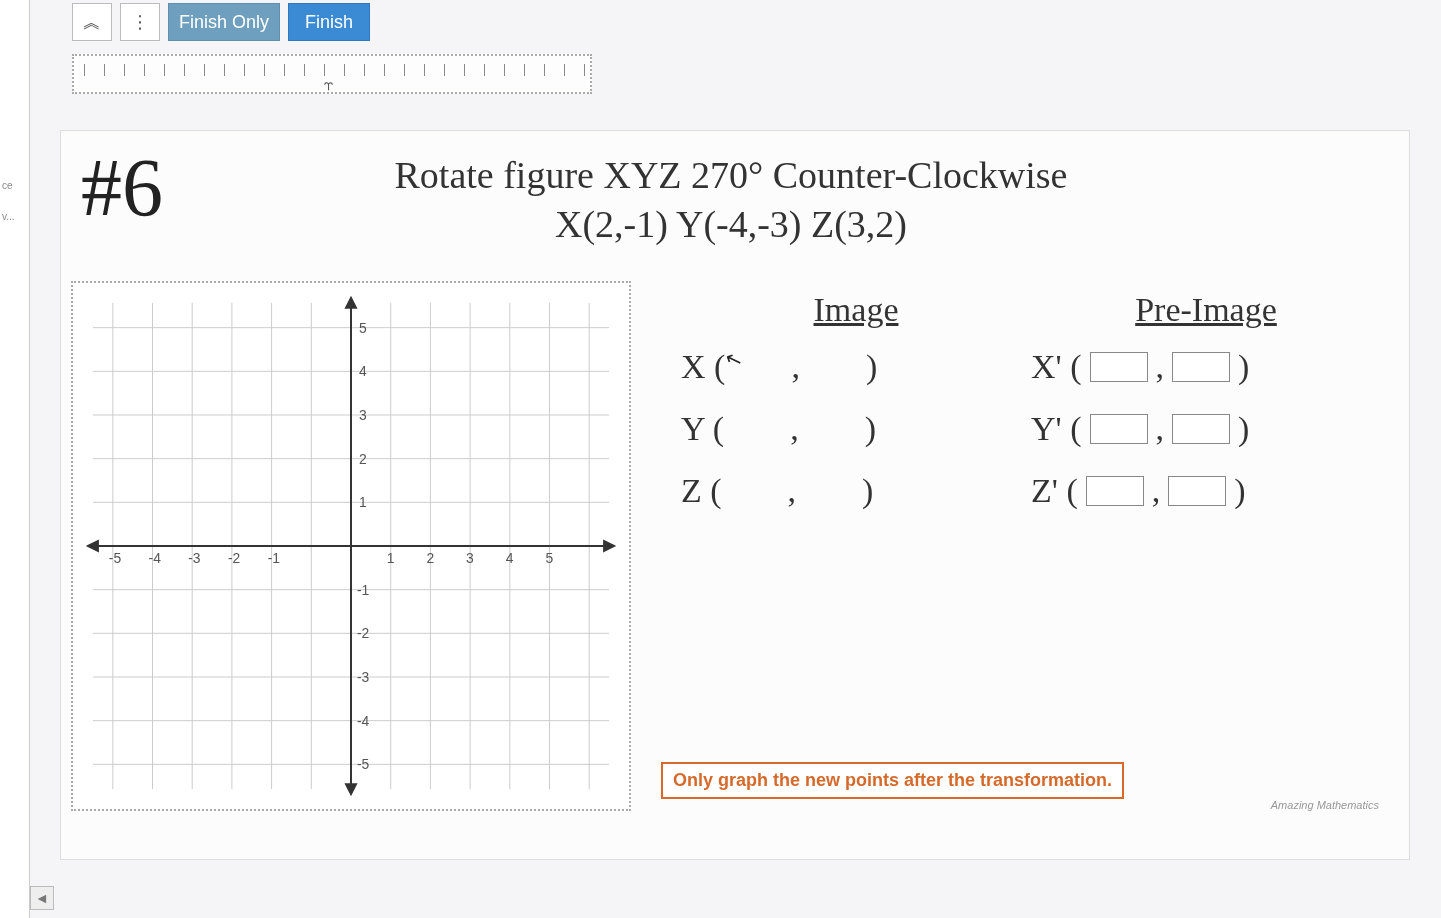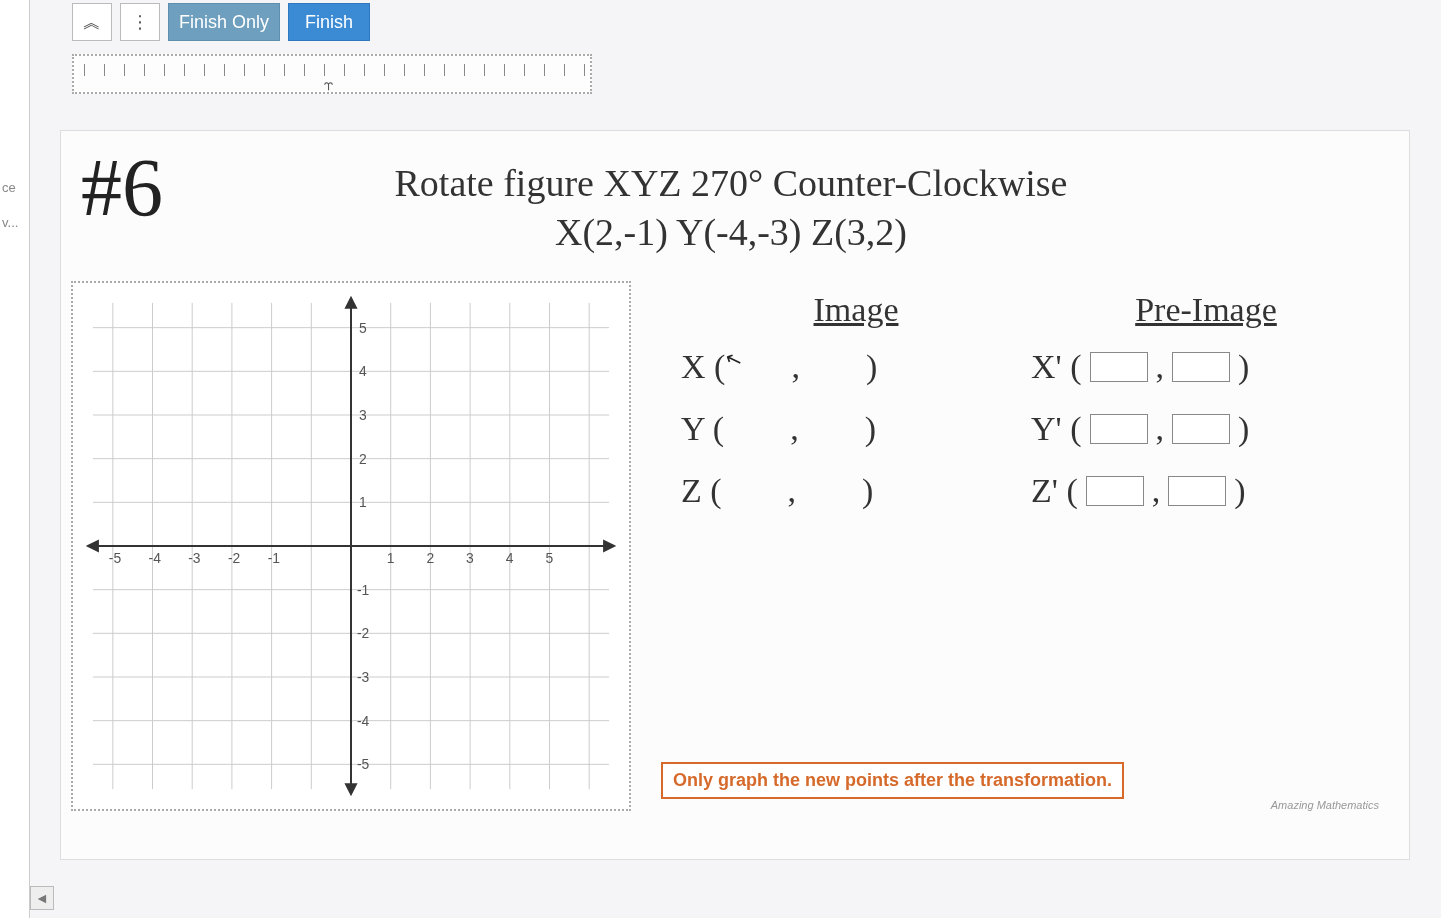--- a/index.html
+++ b/index.html
@@ -13,21 +13,21 @@
   }
   .left-edge {
     position: absolute;
     left: 0;
     top: 0;
     width: 30px;
     height: 100%;
     background: #fff;
     border-right: 1px solid #ccc;
     color: #888;
-    font-size: 13px;
+    font-size: 10px;
     padding-top: 180px;
   }
   .left-edge div { margin-bottom: 20px; padding-left: 2px; }
   .toolbar {
     position: absolute;
     top: 0;
     left: 72px;
     display: flex;
     gap: 8px;
     align-items: center;
@@ -109,21 +109,20 @@
   .prompt {
     position: absolute;
     top: 20px;
     left: 270px;
     width: 800px;
     font-family: "Comic Sans MS", cursive;
     font-size: 38px;
     color: #333;
     text-align: center;
     line-height: 1.3;
-    margin-top: 8px;
   }
   .grid-wrap {
     position: absolute;
     top: 150px;
     left: 10px;
     width: 560px;
     height: 530px;
     border: 2px dotted #aaa;
     background: #fff;
   }

